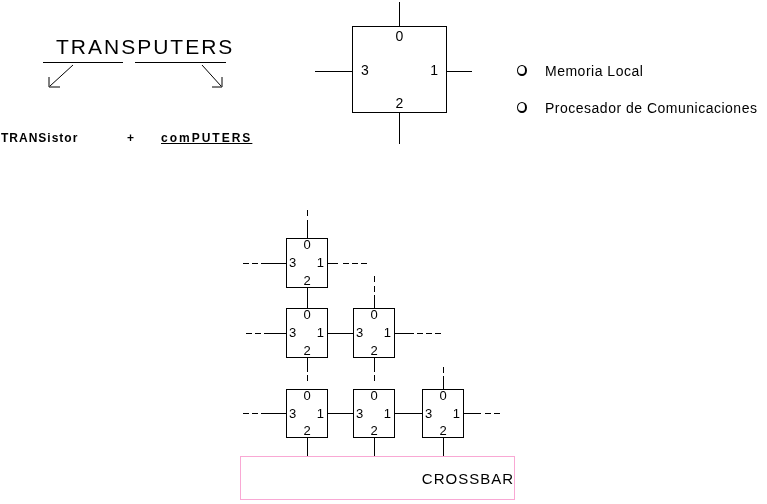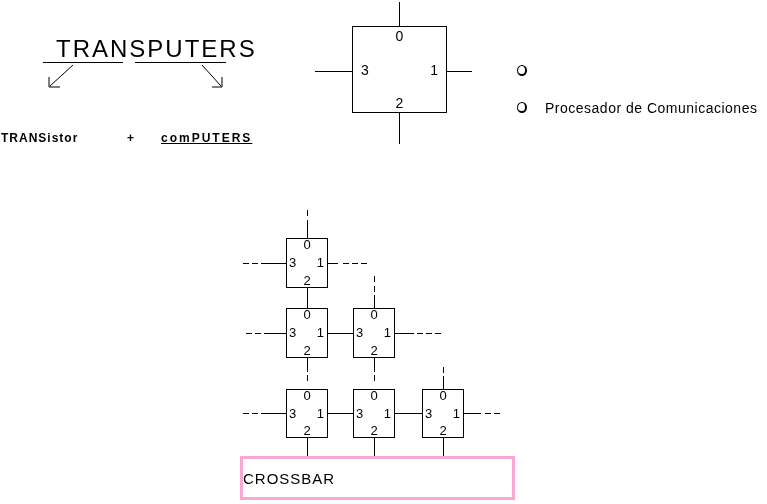--- a/index.html
+++ b/index.html
@@ -15,27 +15,27 @@
   .port{position:absolute;font-size:13px;line-height:12px;}
   .p-top{top:0;left:50%;transform:translateX(-50%);}
   .p-bottom{bottom:0;left:50%;transform:translateX(-50%);}
   .p-left{left:2px;top:50%;transform:translateY(-50%);}
   .p-right{right:3px;top:50%;transform:translateY(-50%);}
   .big .port{font-size:14px;line-height:13px;}
   .big .p-top{top:3px;}
   .big .p-bottom{bottom:2px;}
   .big .p-left{left:8px;}
   .big .p-right{right:8px;}
-  .title{position:absolute;left:56px;top:35px;font-size:24px;letter-spacing:2px;}
+  .title{position:absolute;left:56px;top:35px;font-size:21px;letter-spacing:2px;}
   .word{position:absolute;top:95px;font-size:12px;font-weight:bold;letter-spacing:1px;margin-top:36px;}
   .feat{position:absolute;left:517px;height:15px;display:flex;align-items:center;font-size:14px;letter-spacing:0.5px;}
   .bullet{display:inline-block;box-sizing:border-box;width:10px;height:11px;margin-right:18px;
           border:1px solid #000;border-right:2px solid #000;border-bottom:2px solid #000;border-radius:50%;background:#fff;}
   .crossbar{position:absolute;box-sizing:border-box;left:240px;top:456px;width:275px;height:44px;
-            border:3px solid #f9a8d4;display:flex;align-items:center;justify-content:flex-start;
+            border:1px solid #f9a8d4;display:flex;align-items:center;justify-content:flex-end;
             font-size:15px;letter-spacing:1px;}
 </style>
 </head>
 <body>
 
 <div class="canvas">
 
   <div class="title">TRANSPUTERS</div>
   <div class="hl" style="left:43px;top:62px;width:80px;"></div>
   <div class="hl" style="left:135px;top:62px;width:91px;"></div>
@@ -62,20 +62,21 @@
 
   <div class="node big" style="left:352px;top:26px;width:95px;height:87px;">
     <span class="port p-top">0</span>
     <span class="port p-right">1</span>
     <span class="port p-bottom">2</span>
     <span class="port p-left">3</span>
   </div>
 
   <div class="feat" style="top:63px;">
     <span class="bullet"></span>
+    <span>Memoria Local</span>
   </div>
   <div class="feat" style="top:100px;">
     <span class="bullet"></span>
     <span>Procesador de Comunicaciones</span>
   </div>
 
   <div class="node" style="left:286px;top:238px;width:42px;height:50px;">
     <span class="port p-top">0</span>
     <span class="port p-right">1</span>
     <span class="port p-bottom">2</span>

